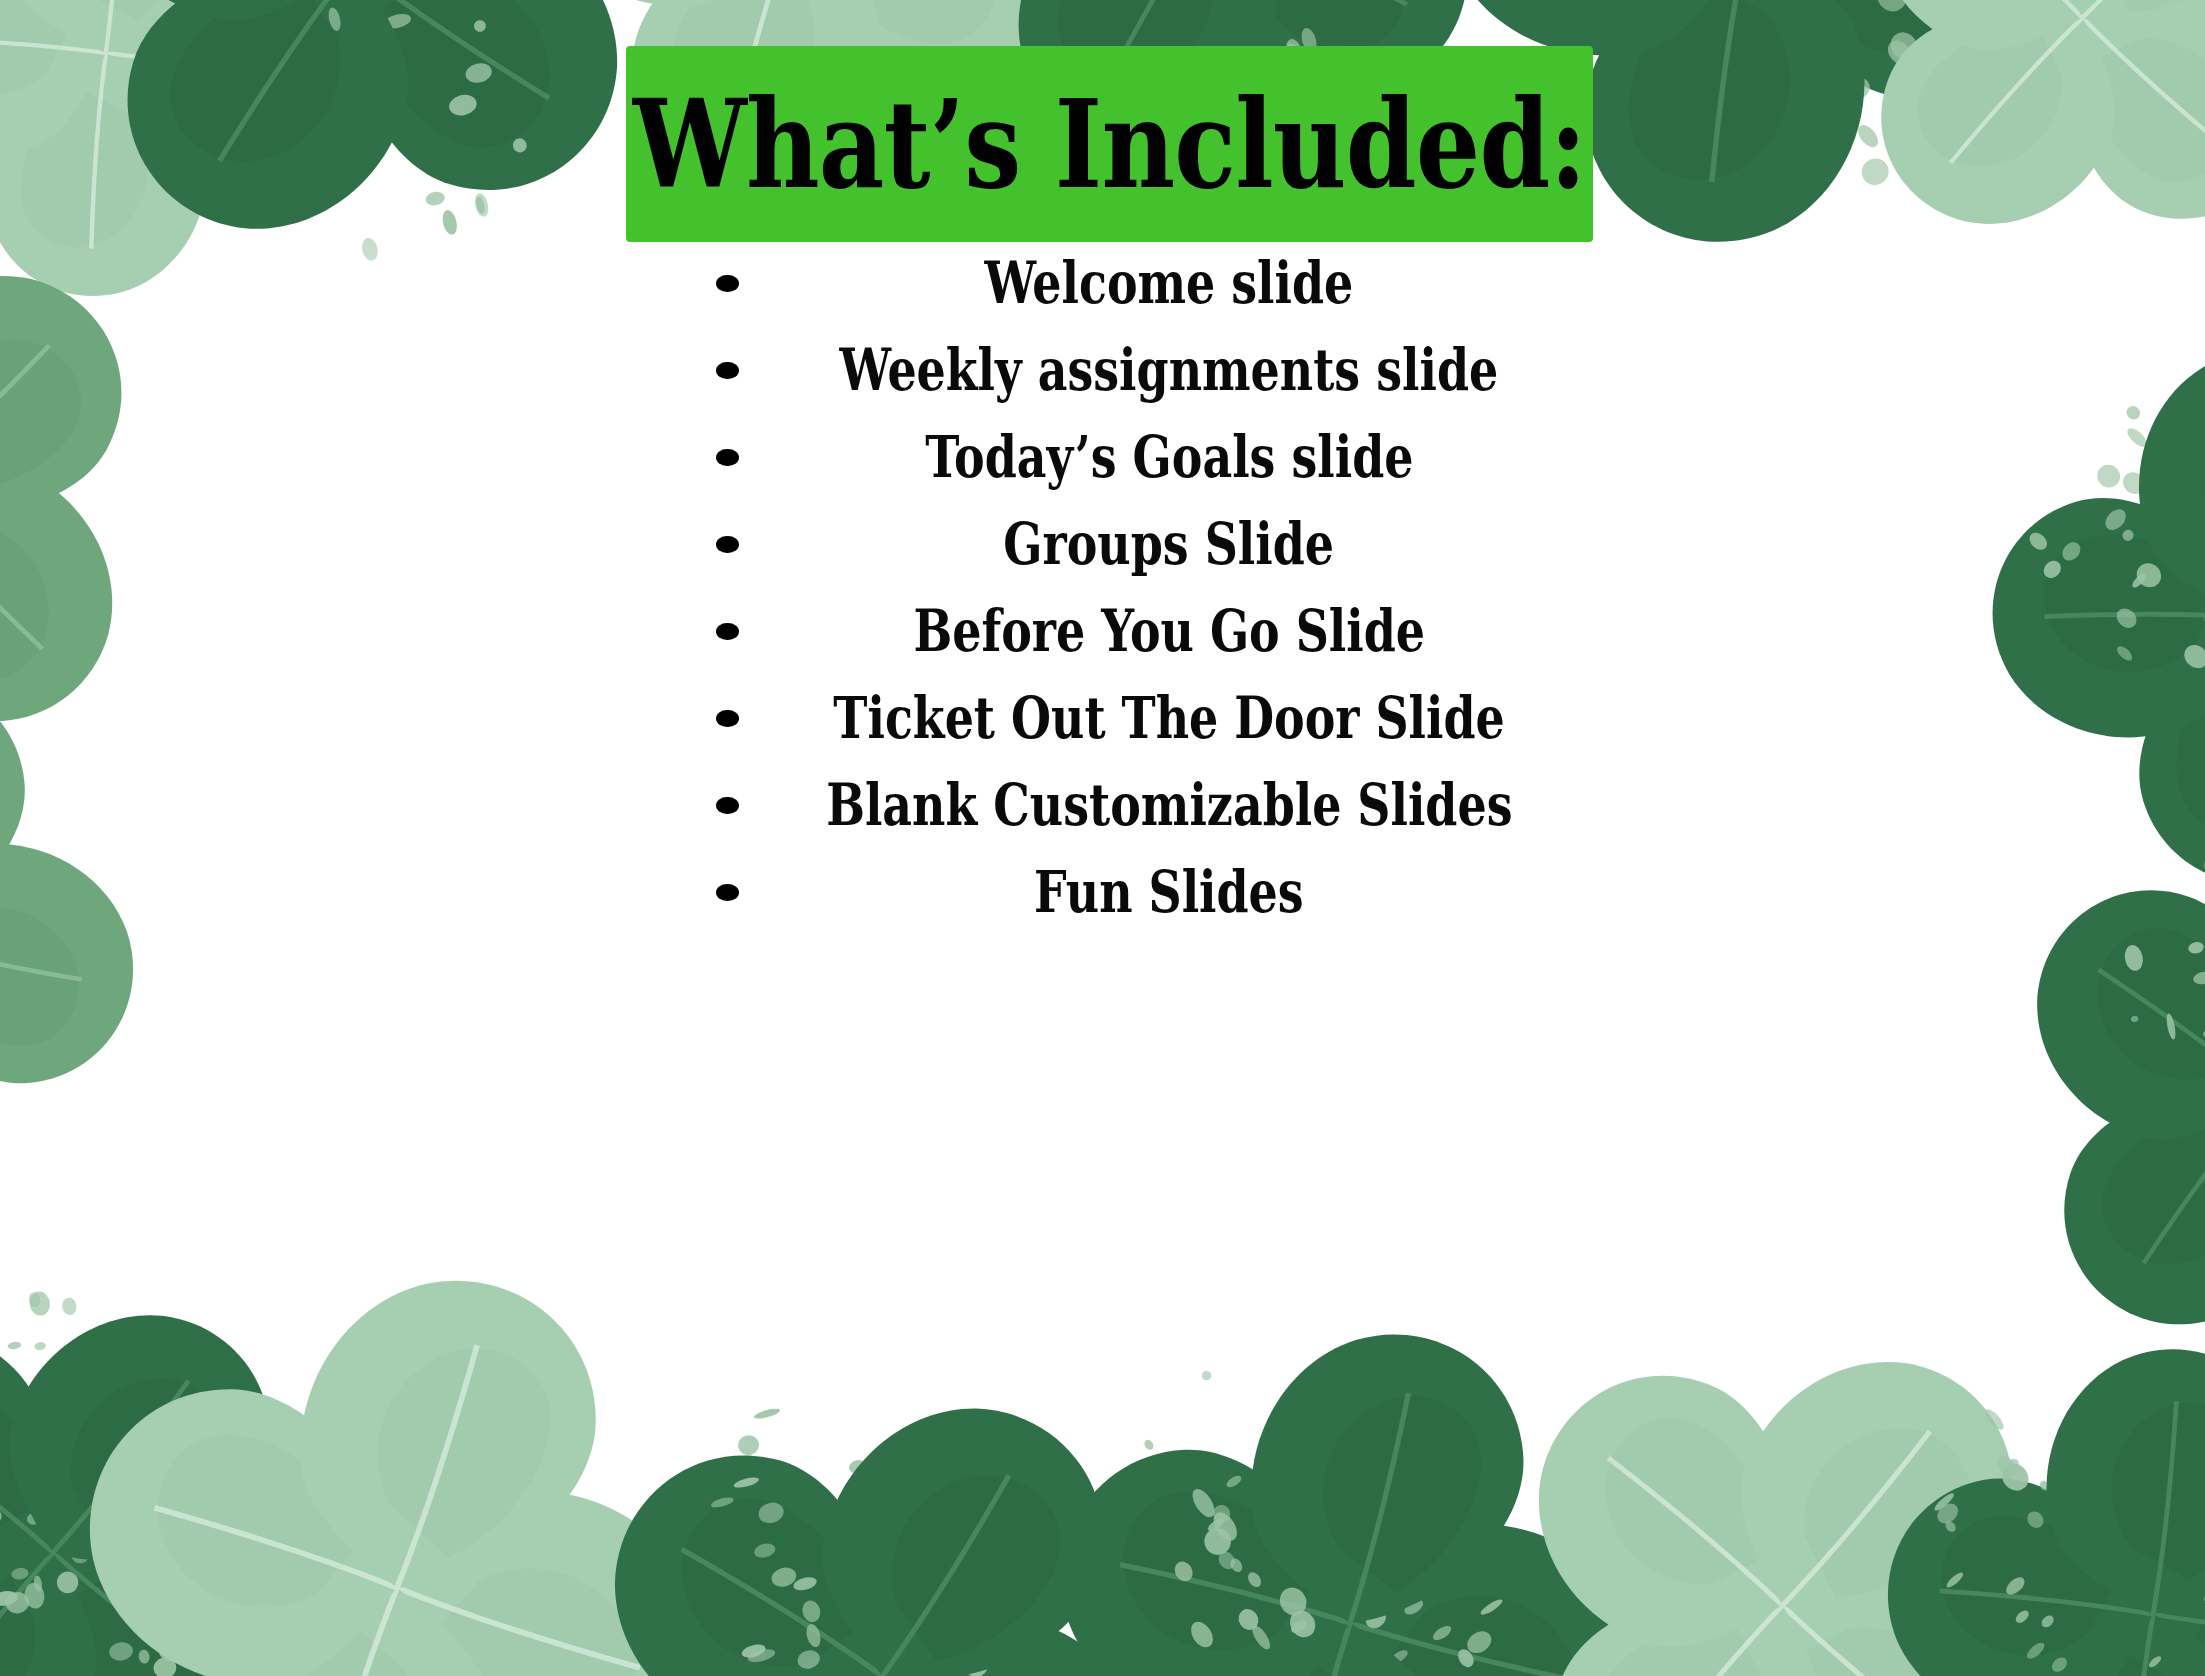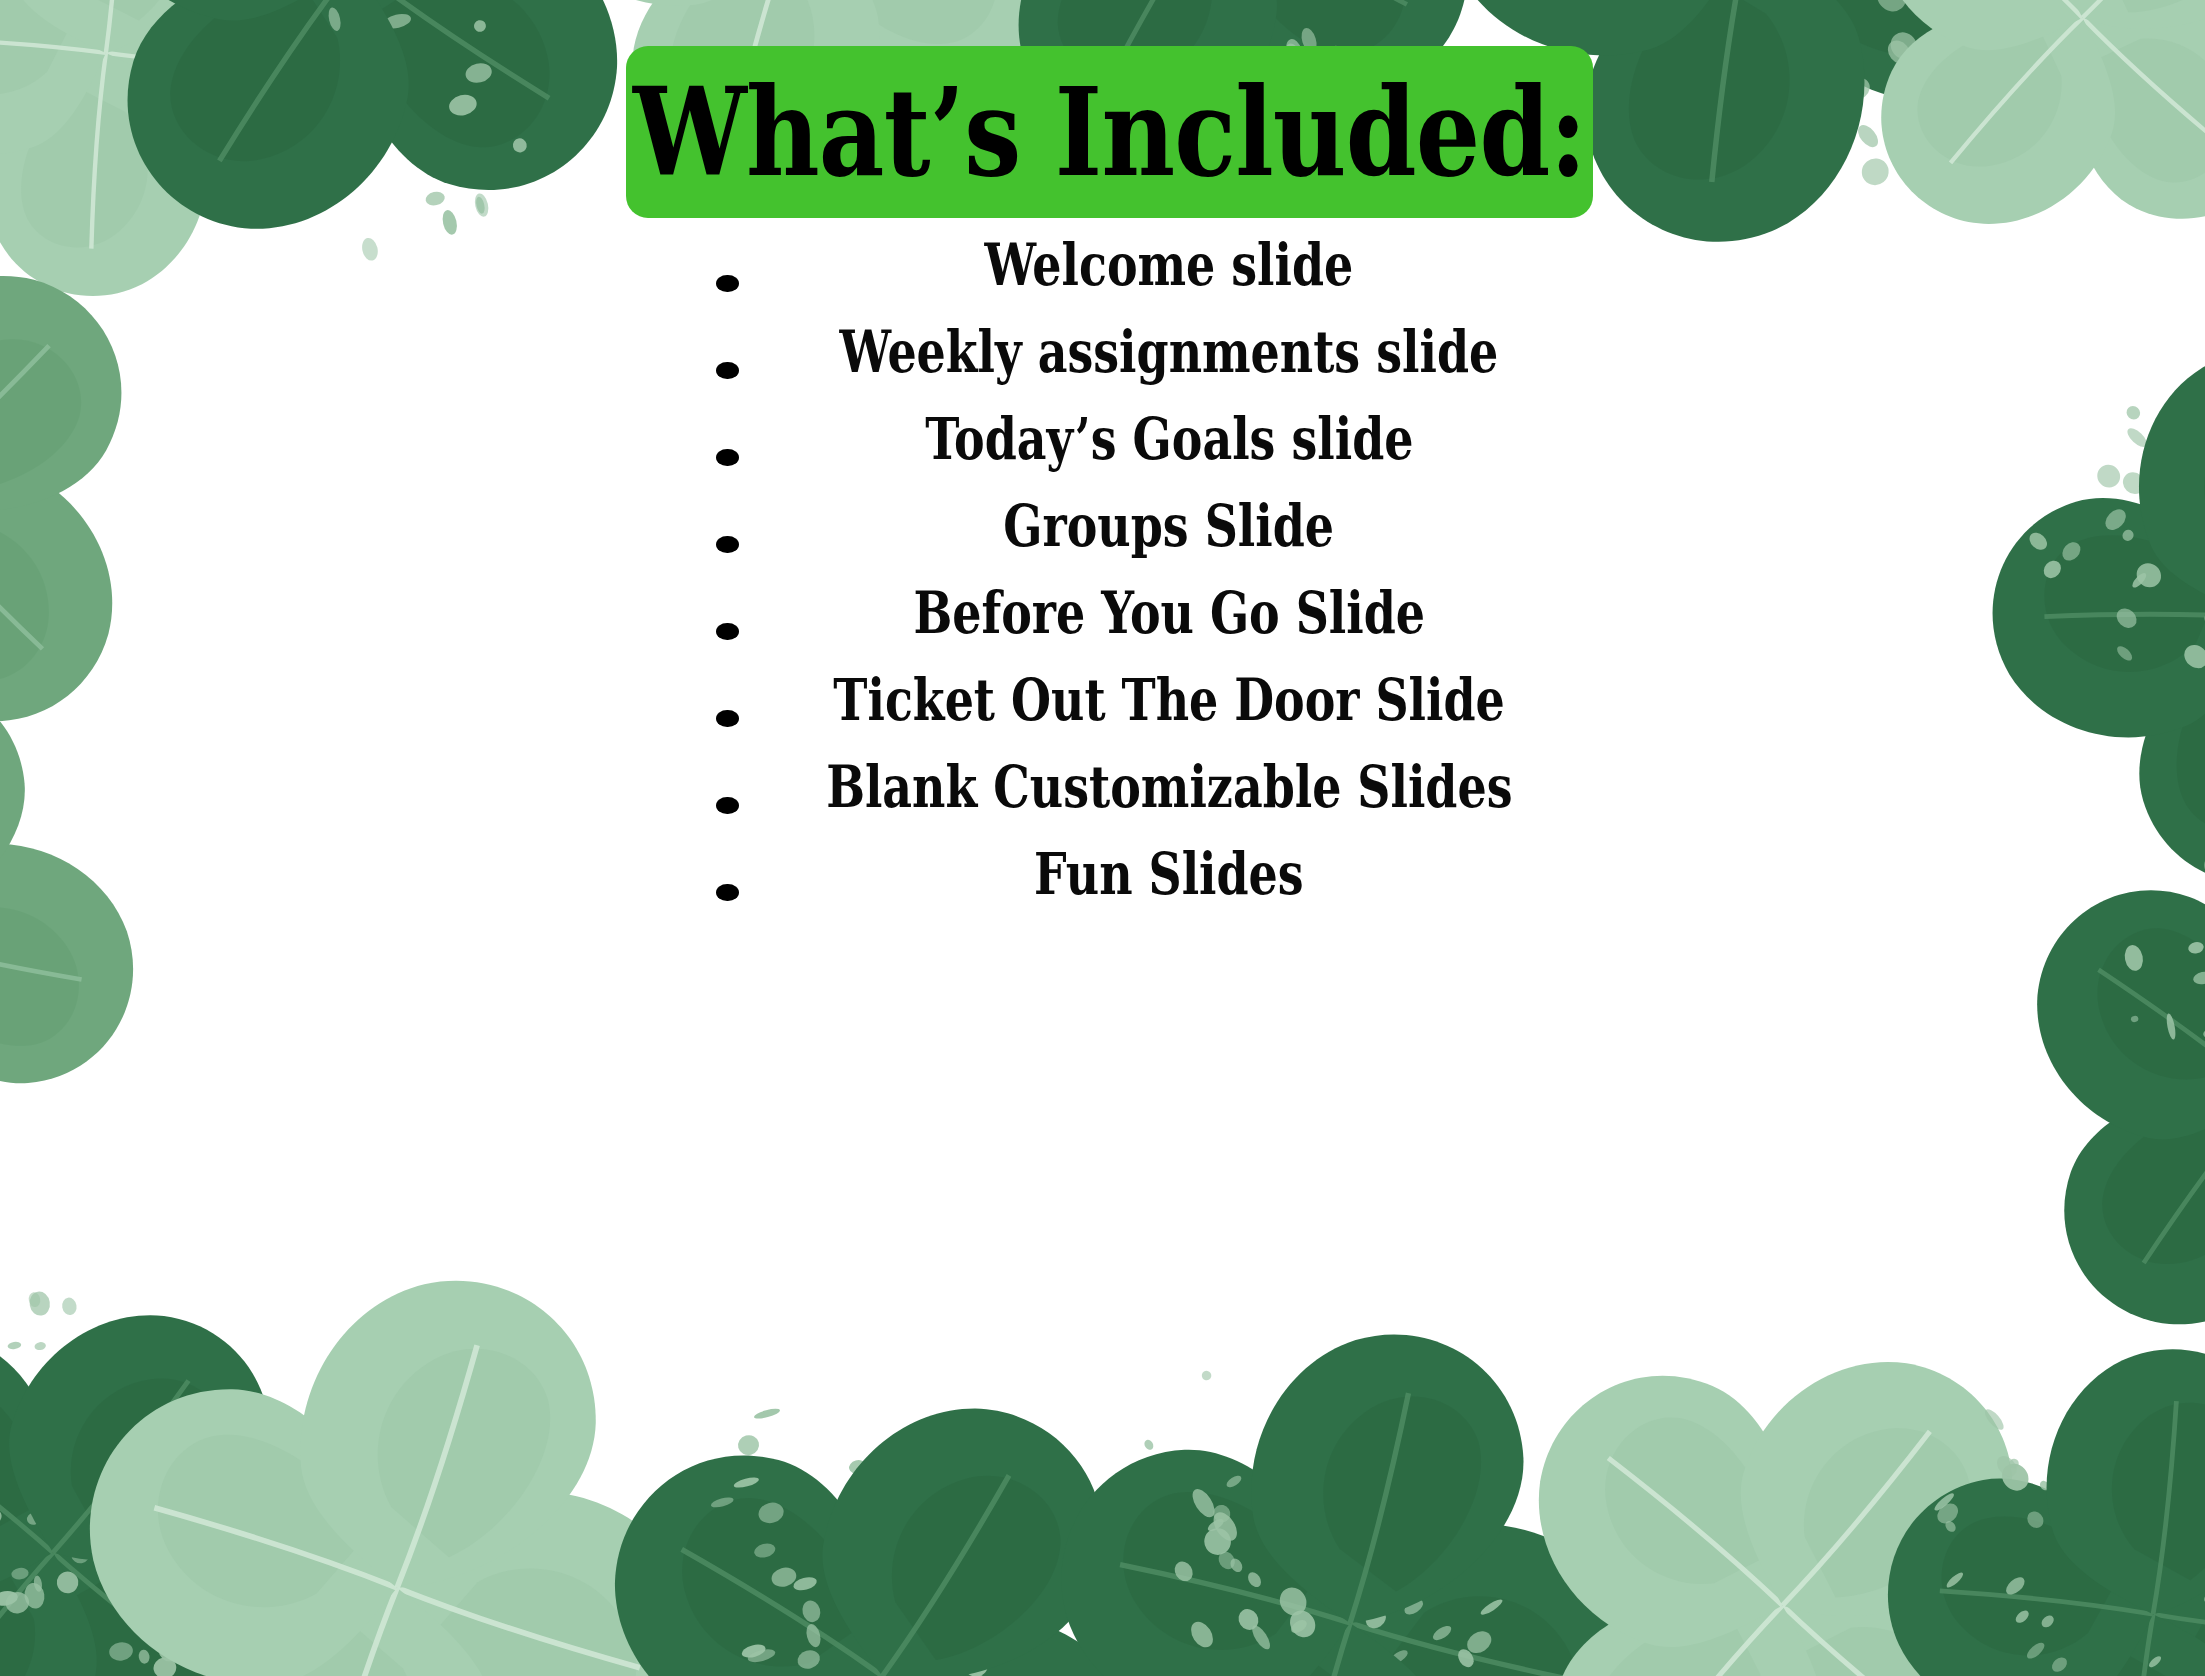--- a/index.html
+++ b/index.html
@@ -29,23 +29,23 @@
     pointer-events: none;
     z-index: 1;
   }
 
   
   #title-banner {
     position: absolute;
     left: 626px;
     top: 46px;
     width: 967px;
-    height: 172px;
+    height: 196px;
     background: #44c22e;
-    border-radius: 22px;
+    border-radius: 4px;
     z-index: 5;
     box-sizing: border-box;
   }
   #title-text {
     position: absolute;
     left: 0;
     top: 0;
     width: 100%;
     height: 100%;
     display: flex;
@@ -70,21 +70,21 @@
     width: 944px;
     z-index: 5;
     margin: 0;
     padding: 0;
     list-style: none;
   }
   .list-item {
     position: relative;
     height: 87px;
     display: flex;
-    align-items: flex-start;
+    align-items: center;
     justify-content: center;
   }
   .bullet-dot {
     position: absolute;
     left: 19.4px;
     top: 50%;
     width: 23px;
     height: 17.6px;
     margin-top: -8.8px;
     background: #000000;

